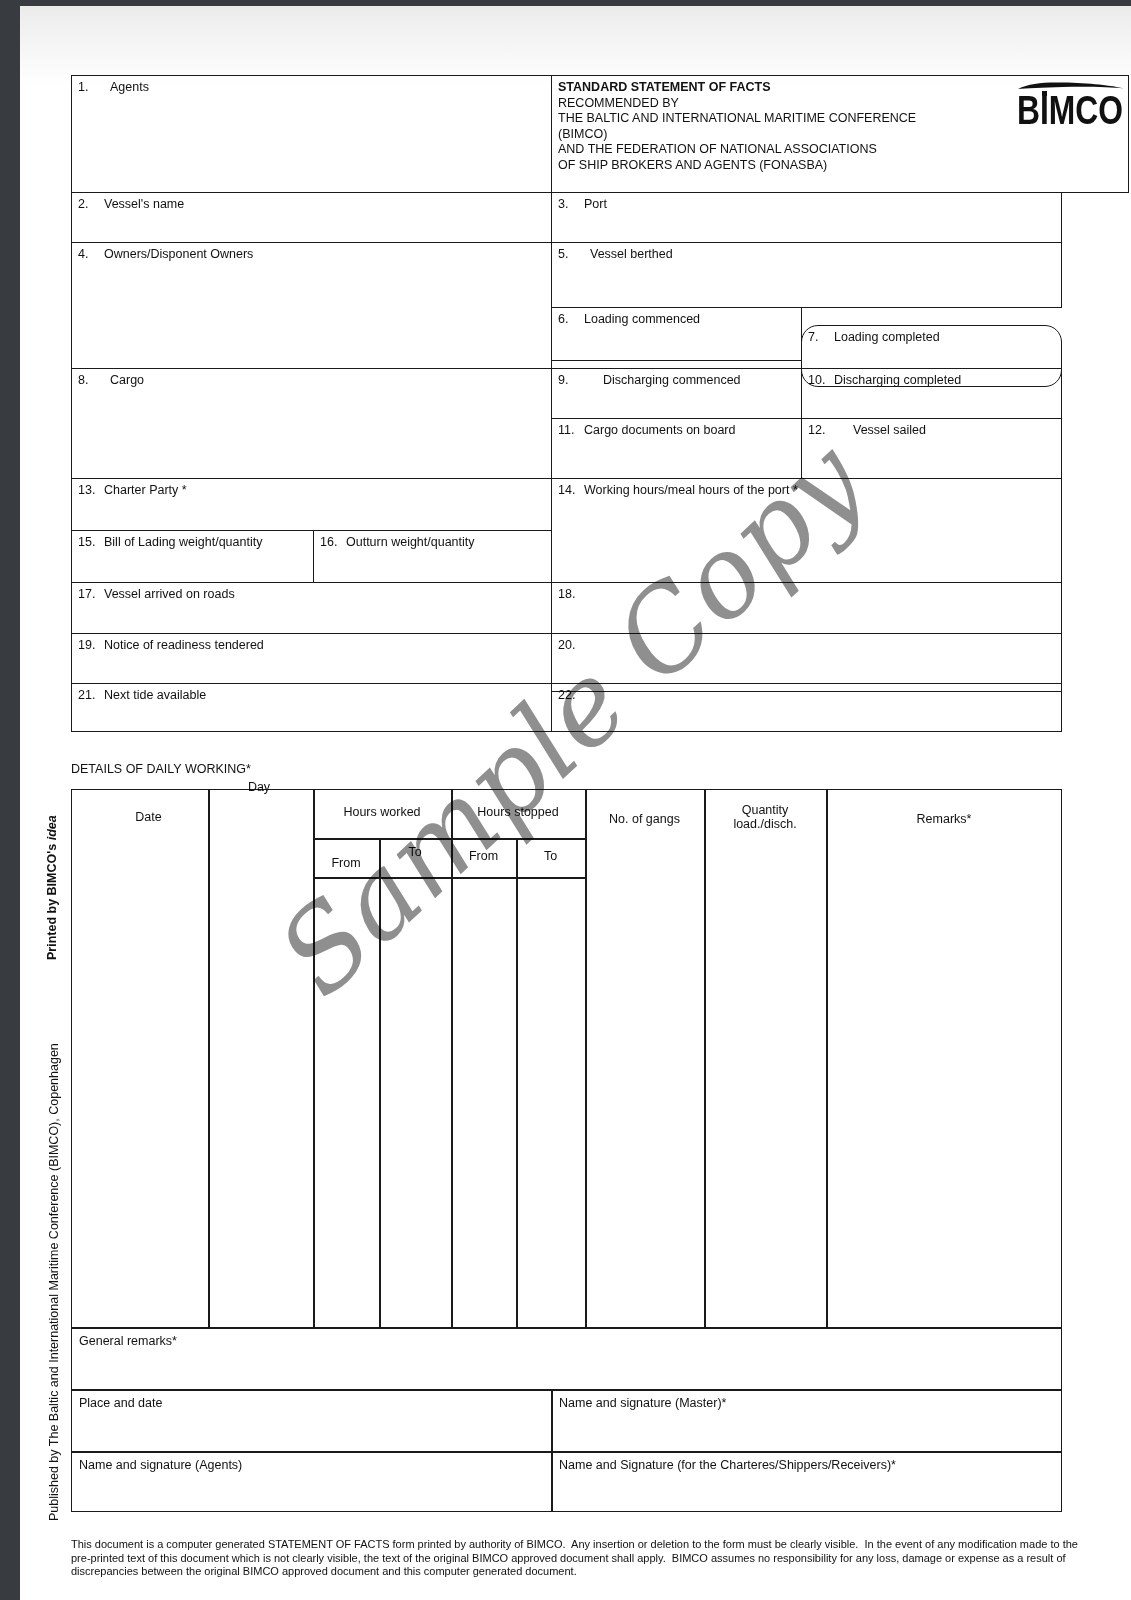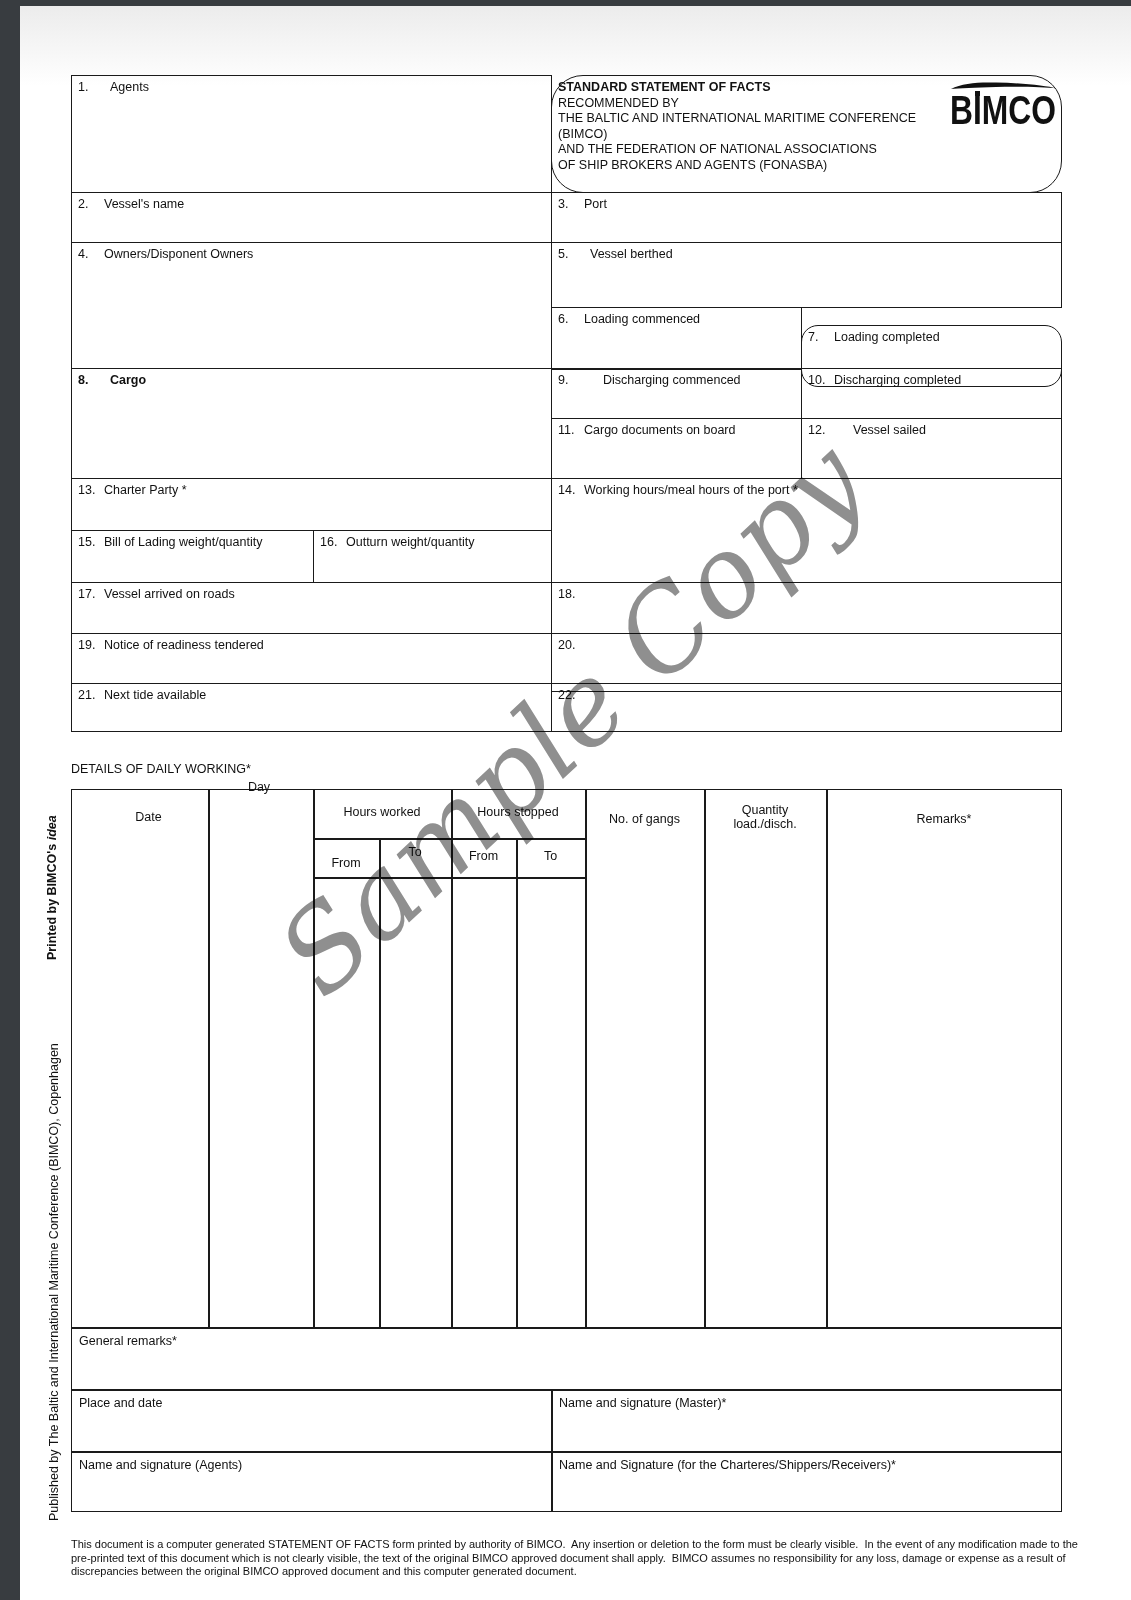--- a/index.html
+++ b/index.html
@@ -33,45 +33,45 @@
 </style>
 </head>
 <body>
 
 <div class="canvas">
   <div class="page"></div>
   <div class="page-shade"></div>
 
   <div class="cell" style="left:60px;top:75px;width:481px;height:118px;"><span class="num gap-l">1.</span><span class="lbl">Agents</span></div>
 
-  <div class="title-cell" style="left:540px;top:75px;width:511px;height:118px;border-radius:32px;">
+  <div class="title-cell" style="left:540px;top:75px;width:578px;height:118px;">
     <div class="title-line bold">STANDARD STATEMENT OF FACTS</div>
     <div class="title-line">RECOMMENDED BY</div>
     <div class="title-line">THE BALTIC AND INTERNATIONAL MARITIME CONFERENCE</div>
     <div class="title-line">(BIMCO)</div>
     <div class="title-line">AND THE FEDERATION OF NATIONAL ASSOCIATIONS</div>
     <div class="title-line">OF SHIP BROKERS AND AGENTS (FONASBA)</div>
     <div class="logo">
       <svg width="108" height="46" viewBox="0 0 108 46" xmlns="http://www.w3.org/2000/svg">
         <path d="M1,9 C12,3 28,2 46,2.5 C72,3 96,5.5 107,8.5 C94,7 70,6.5 46,7 C26,7.4 8,8.6 1,9 Z" fill="#111"></path>
         <rect x="25" y="11" width="5" height="5" fill="#111"></rect>
         <text class="logo-text" x="0" y="44" font-size="40" font-weight="bold" fill="#111" textLength="106" lengthAdjust="spacingAndGlyphs">BIMCO</text>
       </svg>
     </div>
   </div>
 
   <div class="cell" style="left:60px;top:192px;width:481px;height:51px;"><span class="num">2.</span><span class="lbl">Vessel's name</span></div>
   <div class="cell" style="left:540px;top:192px;width:511px;height:51px;"><span class="num">3.</span><span class="lbl">Port</span></div>
 
   <div class="cell" style="left:60px;top:242px;width:481px;height:127px;"><span class="num">4.</span><span class="lbl">Owners/Disponent Owners</span></div>
   <div class="cell" style="left:540px;top:242px;width:511px;height:66px;"><span class="num gap-l">5.</span><span class="lbl">Vessel berthed</span></div>
-  <div class="cell" style="left:540px;top:307px;width:251px;height:63px;"><span class="num">6.</span><span class="lbl">Loading commenced</span></div>
+  <div class="cell" style="left:540px;top:307px;width:251px;height:54px;"><span class="num">6.</span><span class="lbl">Loading commenced</span></div>
   <div class="cell" style="left:790px;top:325px;width:261px;height:62px;border-radius:17px;"><span class="num">7.</span><span class="lbl">Loading completed</span></div>
 
-  <div class="cell" style="left:60px;top:368px;width:481px;height:111px;font-weight:bold;"><span class="num gap-l">8.</span><span class="lbl">Cargo</span></div>
+  <div class="cell" style="left:60px;top:368px;width:481px;height:111px;"><span class="num gap-l">8.</span><span class="lbl">Cargo</span></div>
   <div class="cell" style="left:540px;top:368px;width:251px;height:51px;"><span class="num gap-xl">9.</span><span class="lbl">Discharging commenced</span></div>
   <div class="cell" style="left:790px;top:368px;width:261px;height:51px;"><span class="num">10.</span><span class="lbl">Discharging completed</span></div>
   <div class="cell" style="left:540px;top:418px;width:251px;height:61px;"><span class="num">11.</span><span class="lbl">Cargo documents on board</span></div>
   <div class="cell" style="left:790px;top:418px;width:261px;height:61px;"><span class="num gap-xl">12.</span><span class="lbl">Vessel sailed</span></div>
 
   <div class="cell" style="left:60px;top:478px;width:481px;height:53px;"><span class="num">13.</span><span class="lbl">Charter Party *</span></div>
   <div class="cell" style="left:540px;top:478px;width:511px;height:105px;"><span class="num">14.</span><span class="lbl">Working hours/meal hours of the port *</span></div>
   <div class="cell" style="left:60px;top:530px;width:243px;height:53px;"><span class="num">15.</span><span class="lbl">Bill of Lading weight/quantity</span></div>
   <div class="cell" style="left:302px;top:530px;width:239px;height:53px;"><span class="num">16.</span><span class="lbl">Outturn weight/quantity</span></div>
 

